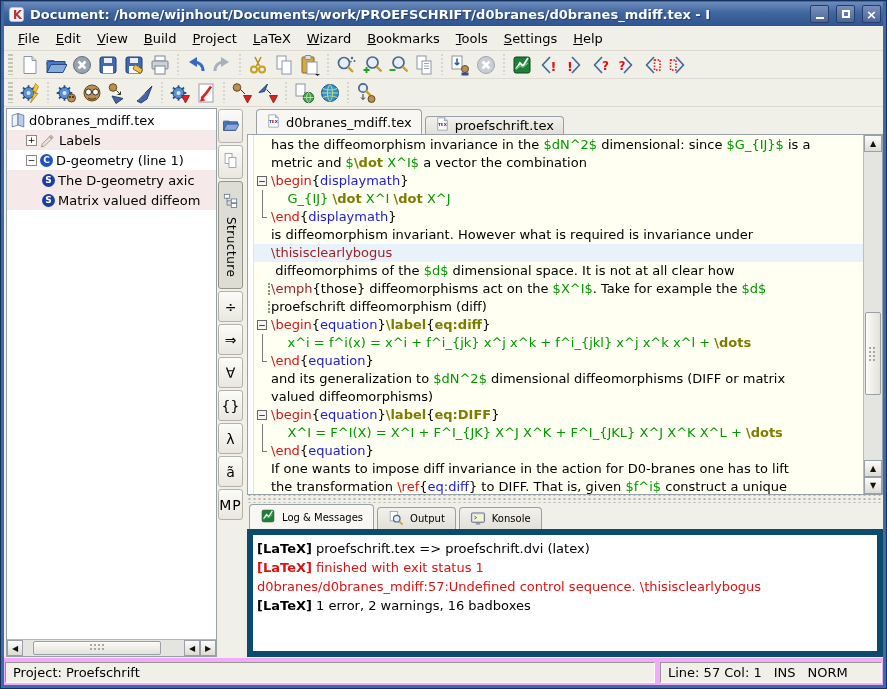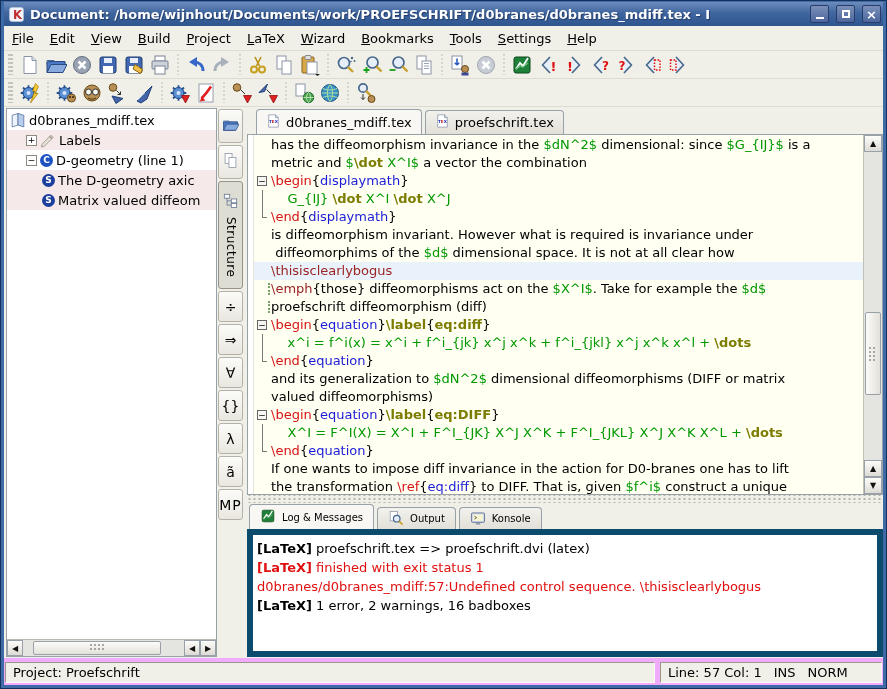--- a/index.html
+++ b/index.html
@@ -10,21 +10,21 @@
   .titlebar{height:24px;flex:none;display:flex;align-items:center;gap:5px;padding:0 2px 0 4px;
     background:linear-gradient(180deg,#6d8cbd 0%,#40669f 45%,#2f5590 100%);color:#fff;}
   .tb-title{font-weight:bold;font-size:13px;white-space:nowrap;overflow:hidden;flex:1;text-shadow:1px 1px 1px #223a66;}
   .win-btn{width:19px;height:18px;flex:none;border:1px solid #273e6c;border-radius:2px;margin-left:2px;
     background:linear-gradient(180deg,#7a90ba,#4d659c);display:flex;align-items:center;justify-content:center;color:#fff;cursor:default;}
   .glyph-min{width:8px;height:2px;background:#fff;margin-top:7px;}
   .glyph-max{width:8px;height:8px;border:2px solid #fff;}
   .glyph-close{font-size:13px;font-weight:bold;line-height:1;}
   
   .chrome{flex:1;display:flex;flex-direction:column;background:#f0efe8;min-height:0;}
-  .menubar{height:25px;flex:none;display:flex;align-items:center;border-bottom:1px solid #dddbd2;}
+  .menubar{height:25px;flex:none;display:flex;align-items:center;padding-left:6px;border-bottom:1px solid #dddbd2;}
   .menu-item{font-size:13px;padding:2px 8px;color:#000;}
   .menu-item::first-letter{text-decoration:underline;}
   .toolbar{height:28px;flex:none;display:flex;align-items:center;border-bottom:1px solid #dddbd2;padding-left:2px;}
   .tb-handle{width:5px;height:21px;margin:0 4px 0 2px;flex:none;
     background:repeating-linear-gradient(180deg,#c6c4ba 0 2px,transparent 2px 4px);}
   .tb-btn{width:26px;height:26px;flex:none;border:none;background:transparent;padding:1px;display:flex;align-items:center;justify-content:center;}
   .tb-btn svg{width:22px;height:22px;}
   .tb-sep{width:10px;height:21px;flex:none;background:repeating-linear-gradient(180deg,#d8d6cc 0 2px,transparent 2px 4px);background-size:2px 100%;background-position:center;background-repeat:no-repeat;}
   
   .main{flex:1;display:flex;min-height:0;}
@@ -51,21 +51,21 @@
   .side-tab{width:25px;flex:none;margin-bottom:2px;border:1px solid #b4b2a8;border-radius:3px;
     background:linear-gradient(180deg,#fbfbf9,#e9e7df);display:flex;flex-direction:column;align-items:center;justify-content:center;padding:4px 0;}
   .side-tab.active{background:#deddd3;border-color:#96948a;}
   .side-tab svg{width:17px;height:17px;}
   .side-tab .vlabel{writing-mode:vertical-rl;font-size:12px;color:#000;margin-top:4px;letter-spacing:.5px;}
   .side-tab.glyph-tab{height:31px;font-size:14px;color:#000;padding:0;}
   .side-tab.mp-tab{font-size:14px;letter-spacing:1px;}
   
   .rightpane{flex:1;min-width:0;display:flex;flex-direction:column;margin:1px 0 1px 3px;}
   .doc-tabs{height:26px;flex:none;display:flex;align-items:flex-end;padding-left:9px;gap:3px;}
-  .doc-tab{height:24px;display:flex;align-items:center;gap:5px;padding:0 9px;font-size:13px;white-space:nowrap;
+  .doc-tab{height:18px;display:flex;align-items:center;gap:5px;padding:0 9px;font-size:13px;white-space:nowrap;
     border:1px solid #98a0a8;border-bottom:none;border-radius:4px 4px 0 0;background:linear-gradient(180deg,#f2f1ec,#e2e0d8);}
   .doc-tab.active{height:25px;background:#f8f7f3;}
   .doc-tab svg{width:15px;height:16px;}
   .editor{flex:none;height:361px;display:flex;background:#fffff2;border:1px solid #98a0a8;overflow:hidden;position:relative;}
   .icon-border{width:6px;flex:none;background:#fff;border-right:1px solid #e4e4da;}
   .ed-lines{flex:1;min-width:0;overflow:hidden;padding-top:1px;}
   .ed-line{height:18px;display:flex;align-items:center;}
   .ed-line.current{background:#e9f1fb;}
   .fold{width:17px;height:18px;flex:none;position:relative;}
   .fbox{position:absolute;left:3px;top:4px;width:10px;height:10px;border:1px solid #666;background:#f6f6f2;
@@ -523,27 +523,27 @@
               <div class="ed-line">
                 <span class="fold">
                   <span class="fend"></span>
                 </span>
                 <span class="code"><span class="c-r">\end</span><span class="c-k">{</span><span class="c-b">displaymath</span><span class="c-k">}</span></span>
               </div>
               <div class="ed-line">
                 <span class="fold"></span>
                 <span class="code"><span class="c-k">is diffeomorphism invariant. However what is required is invariance under</span></span>
               </div>
+              <div class="ed-line current">
+                <span class="fold"></span>
+                <span class="code"><span class="c-m">\thisisclearlybogus</span></span>
+              </div>
               <div class="ed-line">
                 <span class="fold"></span>
                 <span class="code"><span class="c-k"> diffeomorphims of the </span><span class="c-g">$d$</span><span class="c-k"> dimensional space. It is not at all clear how</span></span>
-              </div>
-              <div class="ed-line current">
-                <span class="fold"></span>
-                <span class="code"><span class="c-m">\thisisclearlybogus</span></span>
               </div>
               <div class="ed-line">
                 <span class="fold">
                   <span class="wrapmark"></span>
                 </span>
                 <span class="code"><span class="c-m">\emph</span><span class="c-k">{those} diffeomorphisms act on the </span><span class="c-g">$X^I$</span><span class="c-k">. Take for example the </span><span class="c-g">$d$</span></span>
               </div>
               <div class="ed-line">
                 <span class="fold">
                   <span class="wrapmark"></span>

